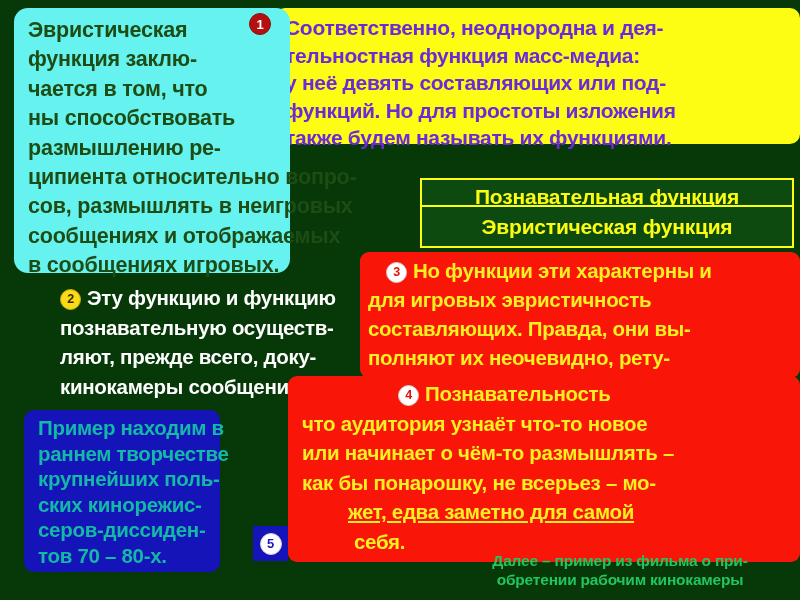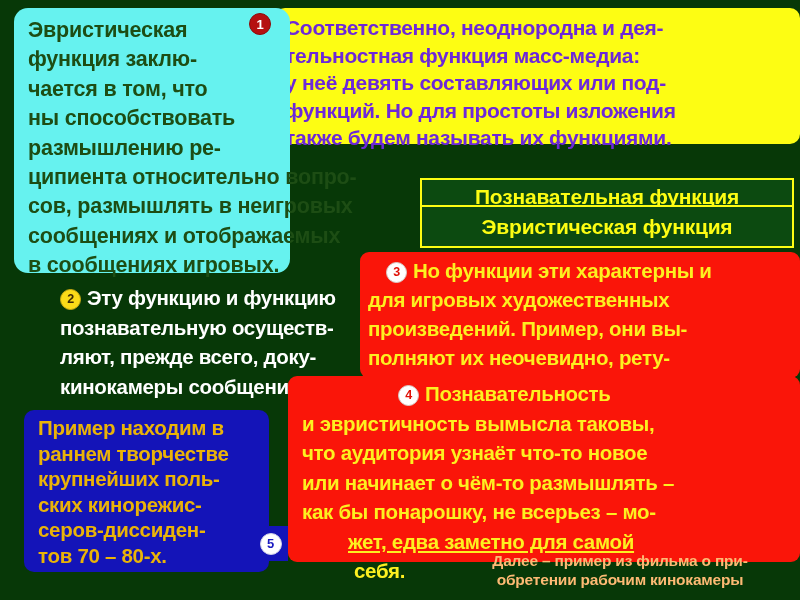--- a/index.html
+++ b/index.html
@@ -155,26 +155,26 @@
   }
   #box-red-2 .ln { display: block; }
   #box-red-2 .ln.r4 { padding-left: 96px; }
   #box-red-2 .ln.r5 { padding-left: 46px; text-decoration: underline; }
   #box-red-2 .ln.r6 { padding-left: 52px; }
 
   
   #box-blue {
     left: 24px;
     top: 410px;
-    width: 245px;
+    width: 196px;
     height: 162px;
     background: #1414b8;
     border-radius: 10px;
     padding: 5px 8px 0 14px;
-    color: #eab308;
+    color: #14b8a6;
     font-size: 20.5px;
     line-height: 25.6px;
     letter-spacing: -0.3px;
     white-space: nowrap;
     z-index: 6;
   }
   #box-blue .ln { display: block; }
 
   #marker-5-wrap {
     position: absolute;
@@ -215,21 +215,21 @@
     color: #3c2a06;
     border: 1.5px solid #c6a913;
   }
 
   
   #footer-note {
     position: absolute;
     left: 440px;
     top: 551px;
     width: 360px;
-    color: #fdba74;
+    color: #22c55e;
     font-size: 15.5px;
     line-height: 19px;
     letter-spacing: -0.2px;
     text-align: center;
     white-space: nowrap;
     z-index: 9;
   }
   #footer-note .ln { display: block; }
 </style>
 </head>
@@ -264,29 +264,28 @@
 
   <div id="text-documentary">
     <span class="ln"><span class="marker-inline marker-yellow">2</span><span>Эту функцию и функцию</span></span>
     <span class="ln">познавательную осуществ-</span>
     <span class="ln">ляют, прежде всего, доку-</span>
     <span class="ln">кинокамеры сообщения.</span>
   </div>
 
   <div class="box" id="box-red-1">
     <span class="ln indent"><span class="marker-inline marker-white-red">3</span><span>Но функции эти характерны и</span></span>
-    <span class="ln">для игровых художественных</span>
-    <span class="ln">произведений. Пример, они вы-</span>
+    <span class="ln">для игровых эвристичность</span>
+    <span class="ln">составляющих. Правда, они вы-</span>
     <span class="ln">полняют их неочевидно, рету-</span>
     <span class="ln">шированно.</span>
   </div>
 
   <div class="box" id="box-red-2">
     <span class="ln r4"><span class="marker-inline marker-white-red">4</span><span>Познавательность</span></span>
-    <span class="ln">и эвристичность вымысла таковы,</span>
     <span class="ln">что аудитория узнаёт что-то новое</span>
     <span class="ln">или начинает о чём-то размышлять –</span>
     <span class="ln">как бы понарошку, не всерьез – мо-</span>
     <span class="ln r5">жет, едва заметно для самой</span>
     <span class="ln r6">себя.</span>
   </div>
 
   <div class="box" id="box-blue">
     <span class="ln">Пример находим в</span>
     <span class="ln">раннем творчестве</span>

